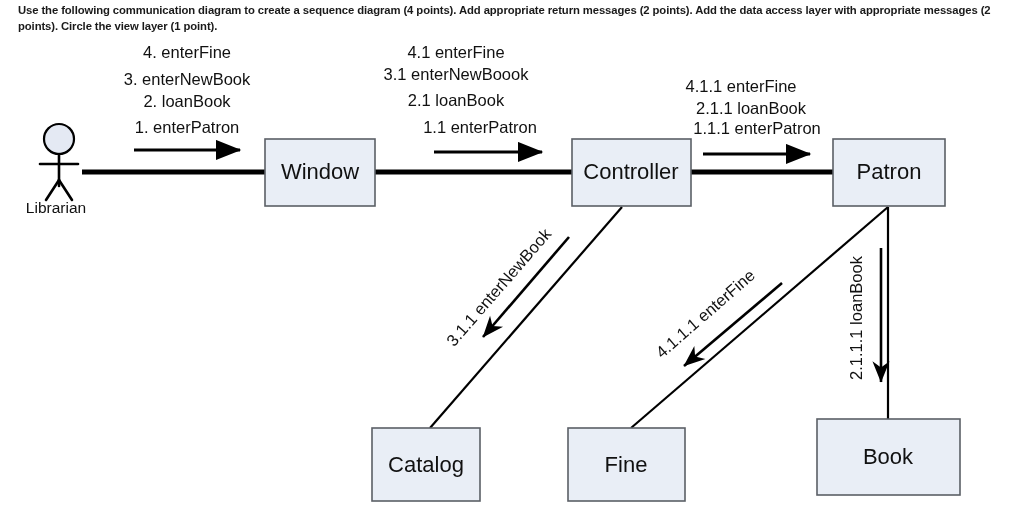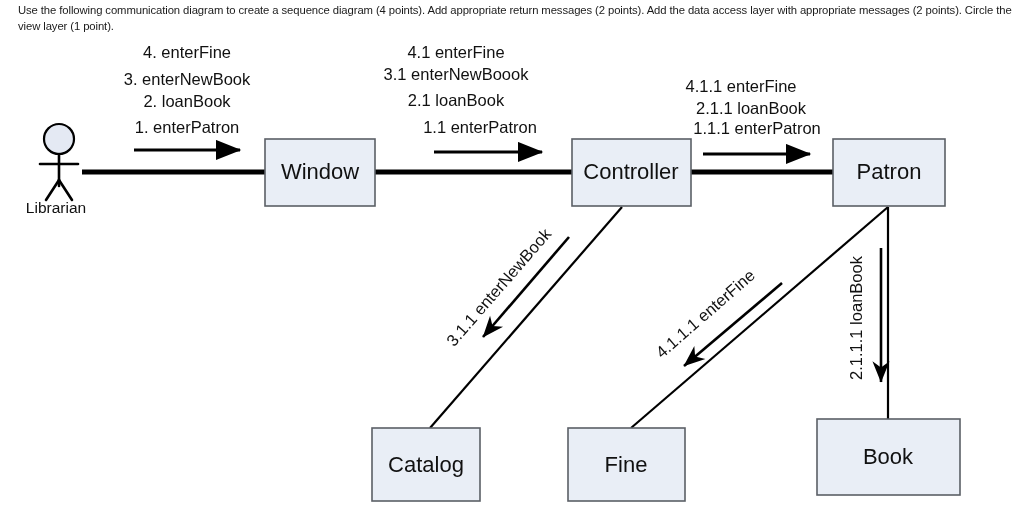--- a/index.html
+++ b/index.html
@@ -17,20 +17,21 @@
   }
   #instructions {
     position: absolute;
     left: 18px;
     top: 3px;
     width: 996px;
     font-size: 11.3px;
     line-height: 15.5px;
     color: #1a1a1a;
     letter-spacing: -0.1px;
+    font-weight: bold;
   }
   #diagram-canvas {
     position: absolute;
     left: 0;
     top: 0;
     width: 1024px;
     height: 506px;
   }
   .node-box {
     fill: #e9eef6;

